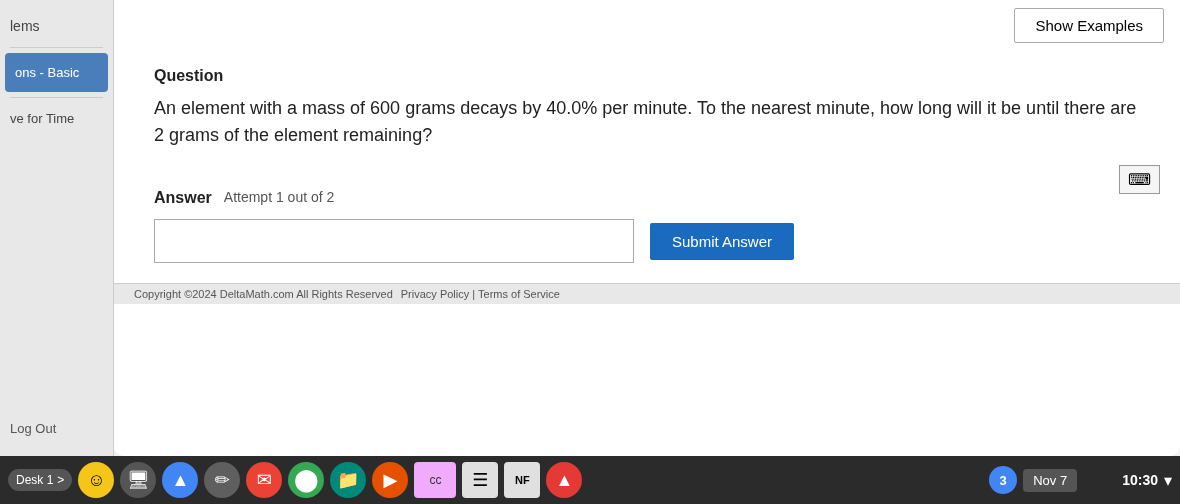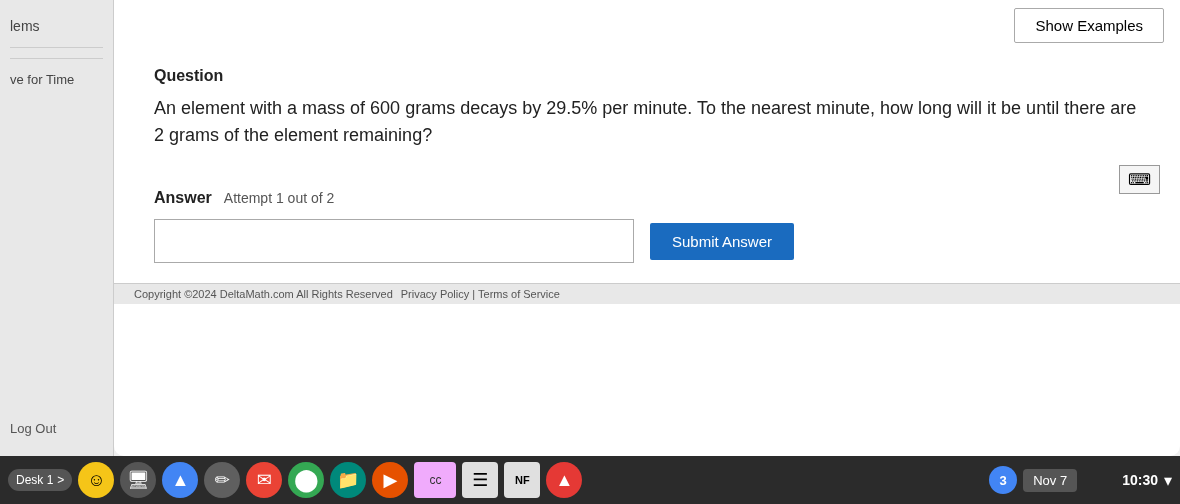--- a/index.html
+++ b/index.html
@@ -121,21 +121,21 @@
       margin-bottom: 20px;
     }
 
     
     .answer-section {
       padding: 10px 40px 20px 40px;
     }
 
     .answer-header {
       display: flex;
-      align-items: center;
+      align-items: flex-start;
       margin-bottom: 12px;
     }
 
     .answer-label {
       font-size: 16px;
       font-weight: bold;
       color: #222;
       margin-right: 12px;
     }
 
@@ -274,35 +274,36 @@
     }
   </style>
 </head>
 <body>
 
 <div class="main-container">
 
   <div class="sidebar">
     <div class="sidebar-item-lems">lems</div>
     <div class="sidebar-divider"></div>
+    <div class="sidebar-item active">ons - Basic</div>
     <div class="sidebar-divider"></div>
     <div class="sidebar-item-time">ve for Time</div>
     <div class="sidebar-spacer"></div>
     <div class="sidebar-logout">Log Out</div>
   </div>
 
   <div class="content-area">
 
     <div class="top-bar">
       <button class="show-examples-btn">Show Examples</button>
     </div>
 
     <div class="question-area">
       <div class="question-label">Question</div>
-      <div class="question-text">An element with a mass of 600 grams decays by 29.5% per minute. To the nearest minute, how long will it be until there are 2 grams of the element remaining?</div>
+      <div class="question-text">An element with a mass of 600 grams decays by 40.0% per minute. To the nearest minute, how long will it be until there are 2 grams of the element remaining?</div>
     </div>
 
     <button class="keyboard-icon-btn">
       <span>⌨</span>
     </button>
 
     <div class="answer-section">
       <div class="answer-header">
         <span class="answer-label">Answer</span>
         <span class="attempt-text">Attempt 1 out of 2</span>

